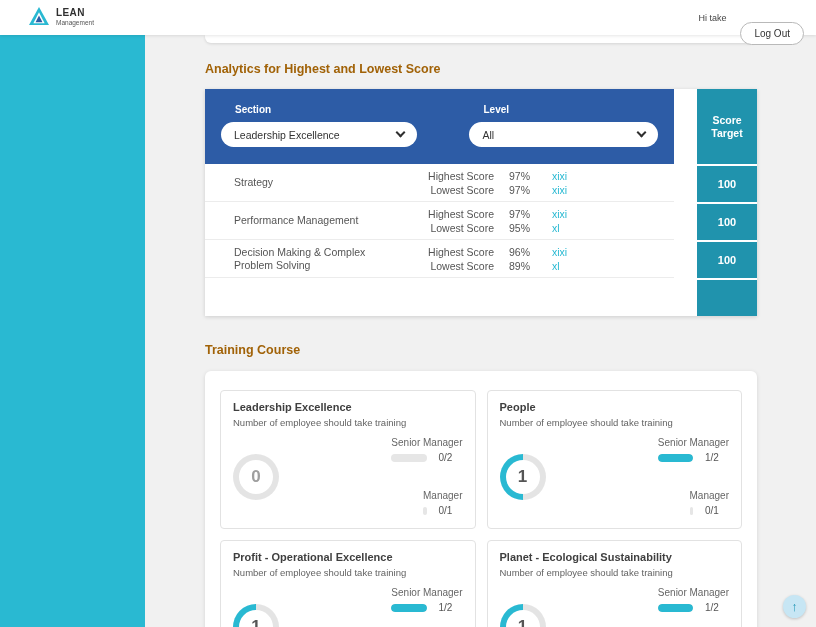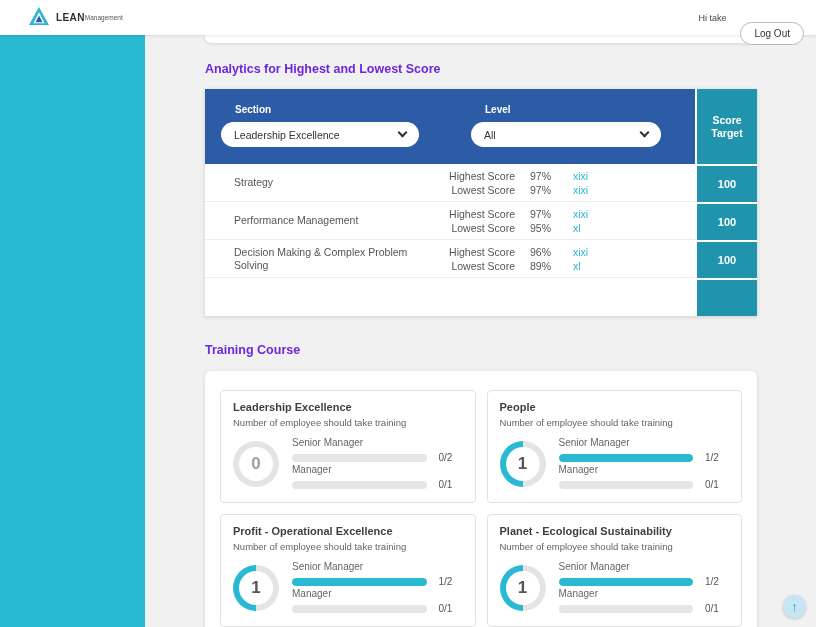--- a/index.html
+++ b/index.html
@@ -12,44 +12,44 @@
   }
   
   .header {
     position:absolute; top:0; left:0; right:0; height:35px;
     background:#ffffff; z-index:20;
     display:flex; align-items:center;
     padding:0 12px 0 28px;
     box-shadow:0 1px 3px rgba(0,0,0,.10);
   }
   .logo { display:flex; align-items:center; gap:6px; }
-  .logo-text { display:flex; flex-direction:row; line-height:1; }
+  .logo-text { display:flex; flex-direction:column; line-height:1; }
   .logo-t1 { font-size:10px; font-weight:bold; color:#2f2f2f; letter-spacing:.4px; }
   .logo-t2 { font-size:6.5px; color:#555; margin-top:2px; }
   .header-right { margin-left:auto; display:flex; align-items:center; gap:14px; }
   .greeting { font-size:9px; color:#444; }
   .logout-btn {
     font-family:"Liberation Sans", sans-serif;
     font-size:10px; color:#333; background:#fff;
     border:1px solid #b9b9b9; border-radius:13px;
     padding:5px 13px; cursor:pointer;margin-top:31px;
   }
   
   .sidebar { position:absolute; top:35px; left:0; bottom:0; width:145px; background:#29b9d2; }
   
   .main { position:absolute; top:35px; left:145px; right:0; bottom:0; padding:0 59px 0 60px; overflow:hidden; }
   .partial-card {
     height:8px; background:#fff; border-radius:0 0 6px 6px;
     box-shadow:0 1px 3px rgba(0,0,0,.12);
   }
   .section-heading {
-    margin-top:19px; font-size:12.5px; font-weight:bold; color:#6d28d9;
-  }
-  
-  .table { margin-top:13px; display:flex; height:227px; box-shadow:0 1px 4px rgba(0,0,0,.15); background:#fff; }
+    margin-top:19px; font-size:12.5px; font-weight:bold; color:#a16207;
+  }
+  
+  .table { margin-top:13px; display:flex; height:227px; box-shadow:0 1px 4px rgba(0,0,0,.15); background:#fff;gap:21px; }
   .table-main { flex:1; display:flex; flex-direction:column; background:#fff; min-width:0; }
   .table-head { height:75px; background:#2d5ca6; display:flex; padding:9px 16px 0 16px; }
   .filter-group { display:flex; flex-direction:column; }
   .filter-group.section-group { width:198px; }
   .filter-group.level-group { width:190px; margin-left:52px; }
   .filter-label { color:#fff; font-size:10px; font-weight:bold; margin:6px 0 7px 14px; }
   .select-pill {
     background:#fff; border-radius:13px; height:25px;
     display:flex; align-items:center; justify-content:space-between;
     padding:0 13px; font-size:10.5px; color:#333; cursor:pointer;
@@ -98,21 +98,21 @@
   .circle {
     width:46px; height:46px; border-radius:50%; flex:none;
     display:flex; align-items:center; justify-content:center;
   }
   .circle-inner {
     width:34px; height:34px; border-radius:50%; background:#fff;
     display:flex; align-items:center; justify-content:center;
     font-size:17px; font-weight:bold; color:#555;
   }
   .circle.zero .circle-inner { color:#9e9e9e; }
-  .t-items { flex:1; display:flex; flex-direction:column; gap:1px; min-width:0; }
+  .t-items { flex:1; display:flex; flex-direction:column; gap:27px; min-width:0;align-items:flex-end; }
   .t-label { font-size:10px; color:#666; margin-bottom:4px; }
   .t-bar-row { display:flex; align-items:center; gap:12px; }
   .t-bar { flex:1; max-width:136px; height:8px; background:#e6e6e6; border-radius:4px; overflow:hidden; }
   .t-fill { height:100%; background:#29b9d2; border-radius:4px; }
   .t-value { font-size:10px; color:#555; width:24px; flex:none; }
   
   .scroll-top {
     position:absolute; right:10px; bottom:9px; width:23px; height:23px;
     border-radius:50%; background:#c7e6f4; color:#1e95b5;
     display:flex; align-items:center; justify-content:center;

